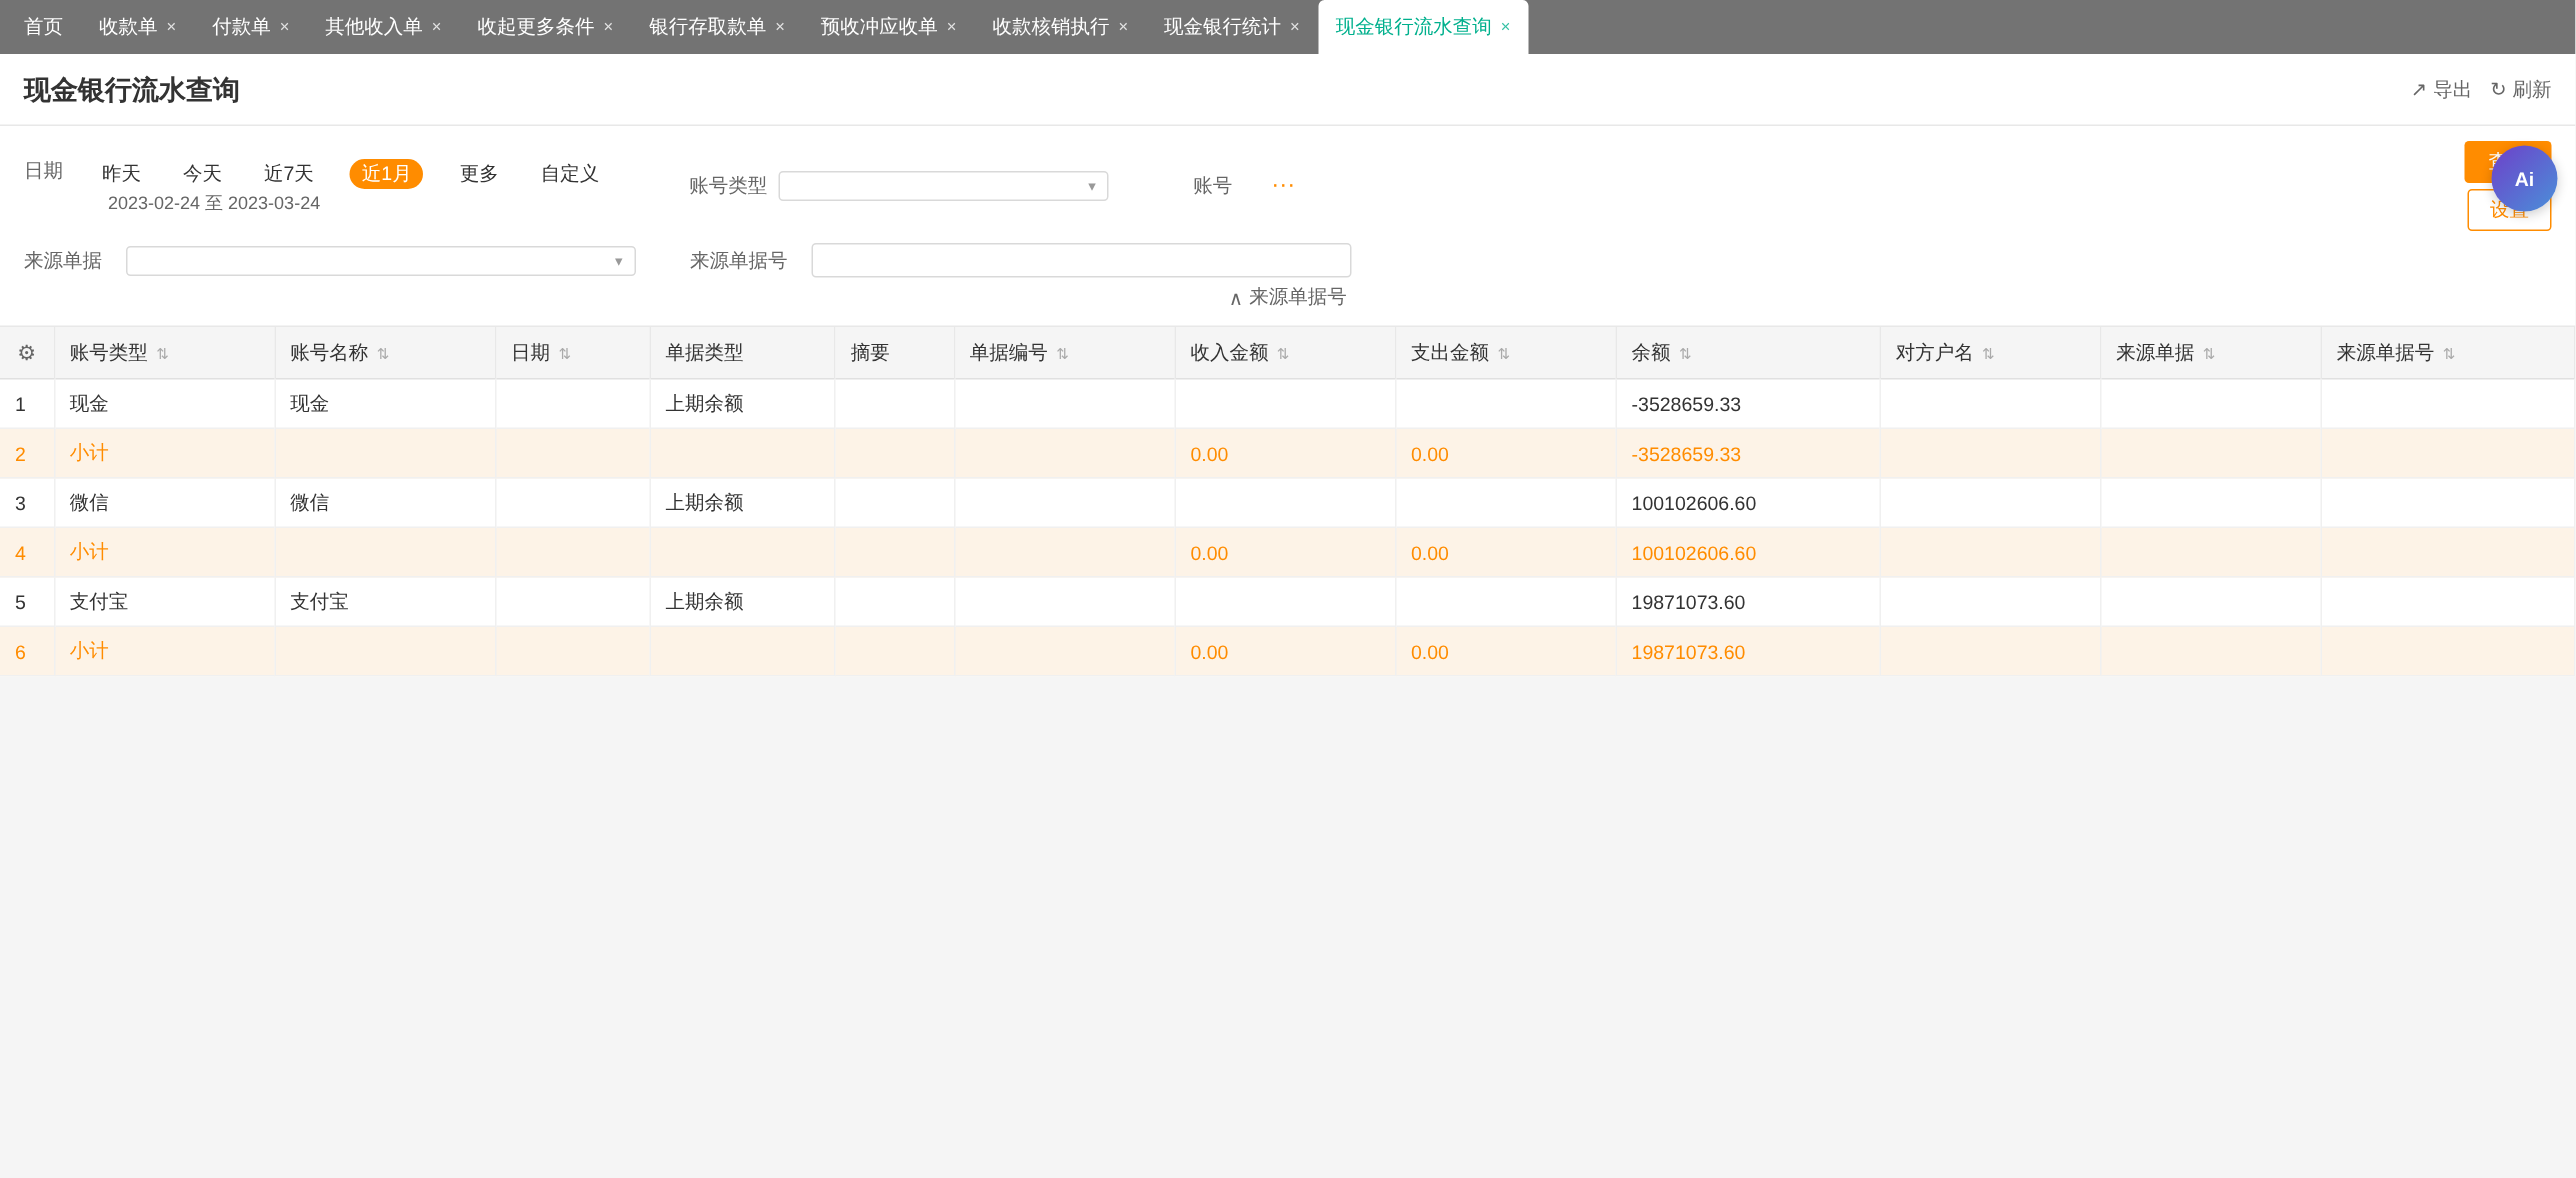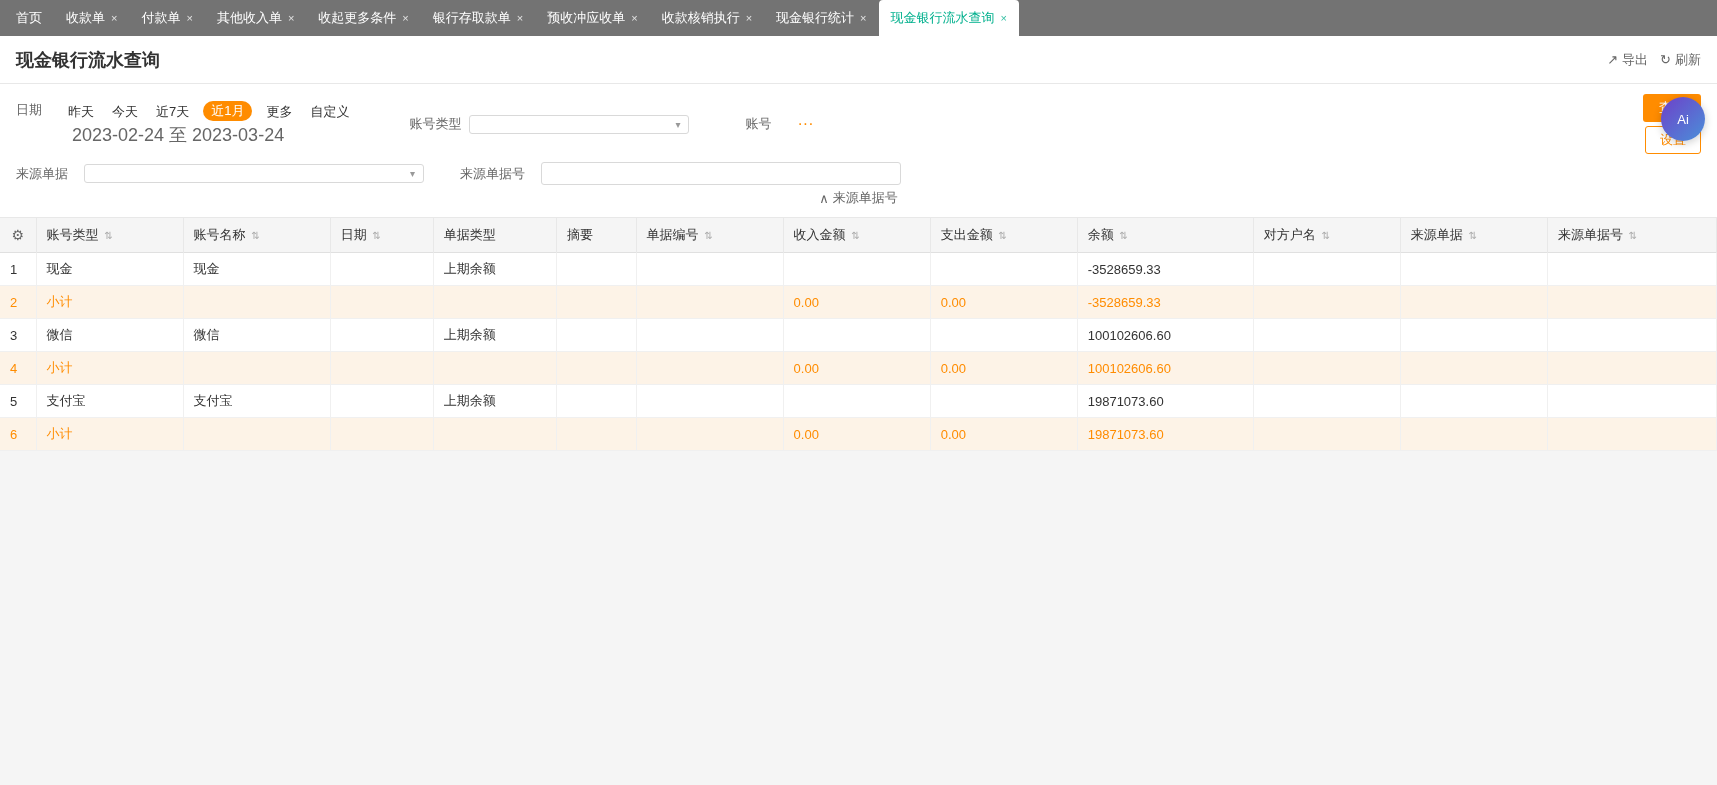--- a/index.html
+++ b/index.html
@@ -80,38 +80,38 @@
       gap: 16px;
       flex-wrap: wrap;
     }
     .filter-label {
       color: #666;
       min-width: 40px;
       font-size: 13px;
     }
     .date-options {
       display: flex;
-      align-items: flex-start;
-      gap: 10px;
+      align-items: center;
+      gap: 20px;
     }
     .date-option {
       color: #333;
       cursor: pointer;
       font-size: 13px;
       padding: 2px 4px;
     }
     .date-option.active {
       background: #ff8c00;
       color: #fff;
       border-radius: 10px;
       padding: 1px 8px;
     }
     .date-range {
       color: #666;
-      font-size: 18px;
+      font-size: 12px;
       margin-left: 8px;
     }
     .filter-select {
       display: flex;
       align-items: center;
       border: 1px solid #d9d9d9;
       border-radius: 3px;
       padding: 3px 8px;
       min-width: 180px;
       cursor: pointer;
@@ -233,21 +233,21 @@
       top: 97px;
       background: linear-gradient(135deg, #6e40c9, #4a90d9);
       color: #fff;
       border-radius: 50%;
       width: 44px;
       height: 44px;
       display: flex;
       align-items: center;
       justify-content: center;
       font-size: 18px;
-      font-weight: normal;
+      font-weight: bold;
       cursor: pointer;
       box-shadow: 0 2px 8px rgba(0,0,0,0.2);
       z-index: 100;
     }
 
     .right-btns {
       display: flex;
       flex-direction: column;
       gap: 4px;
       align-items: flex-end;

